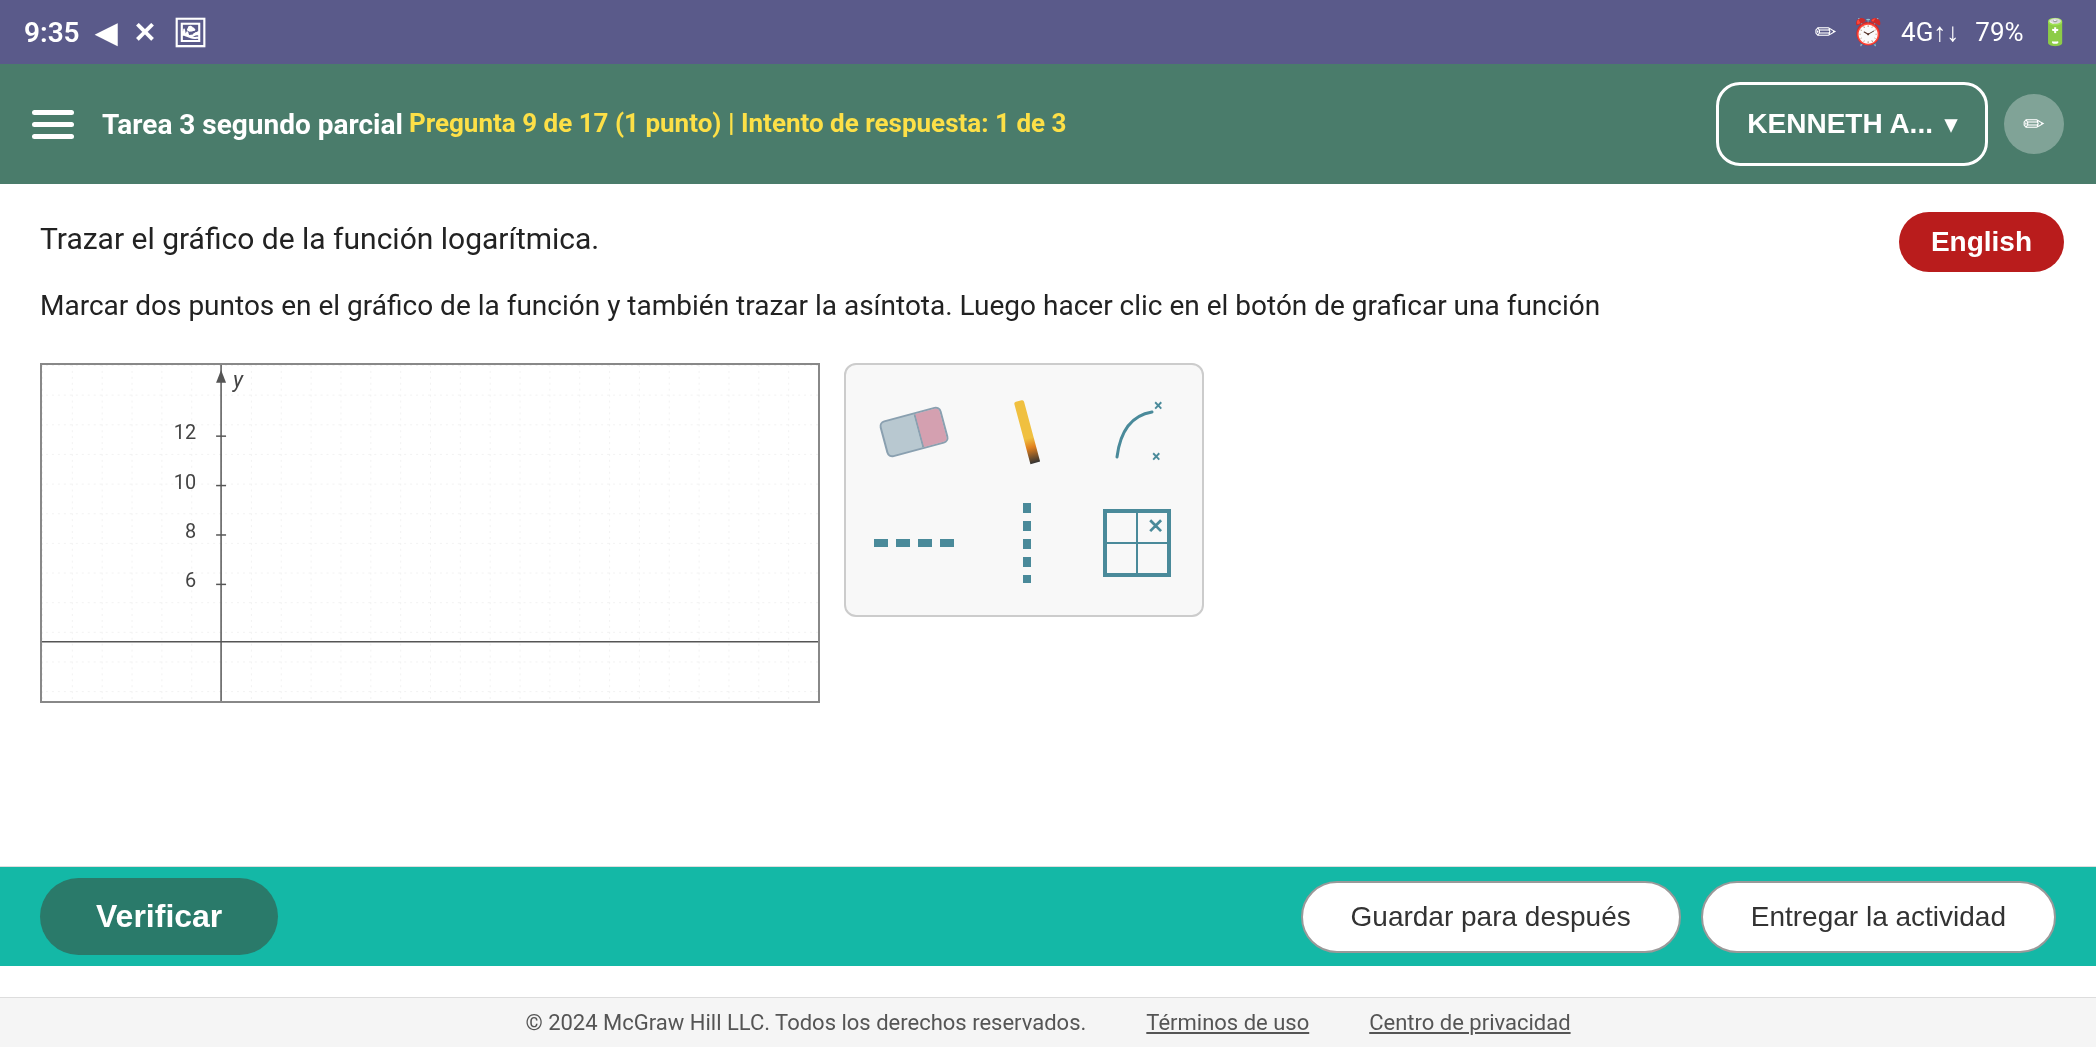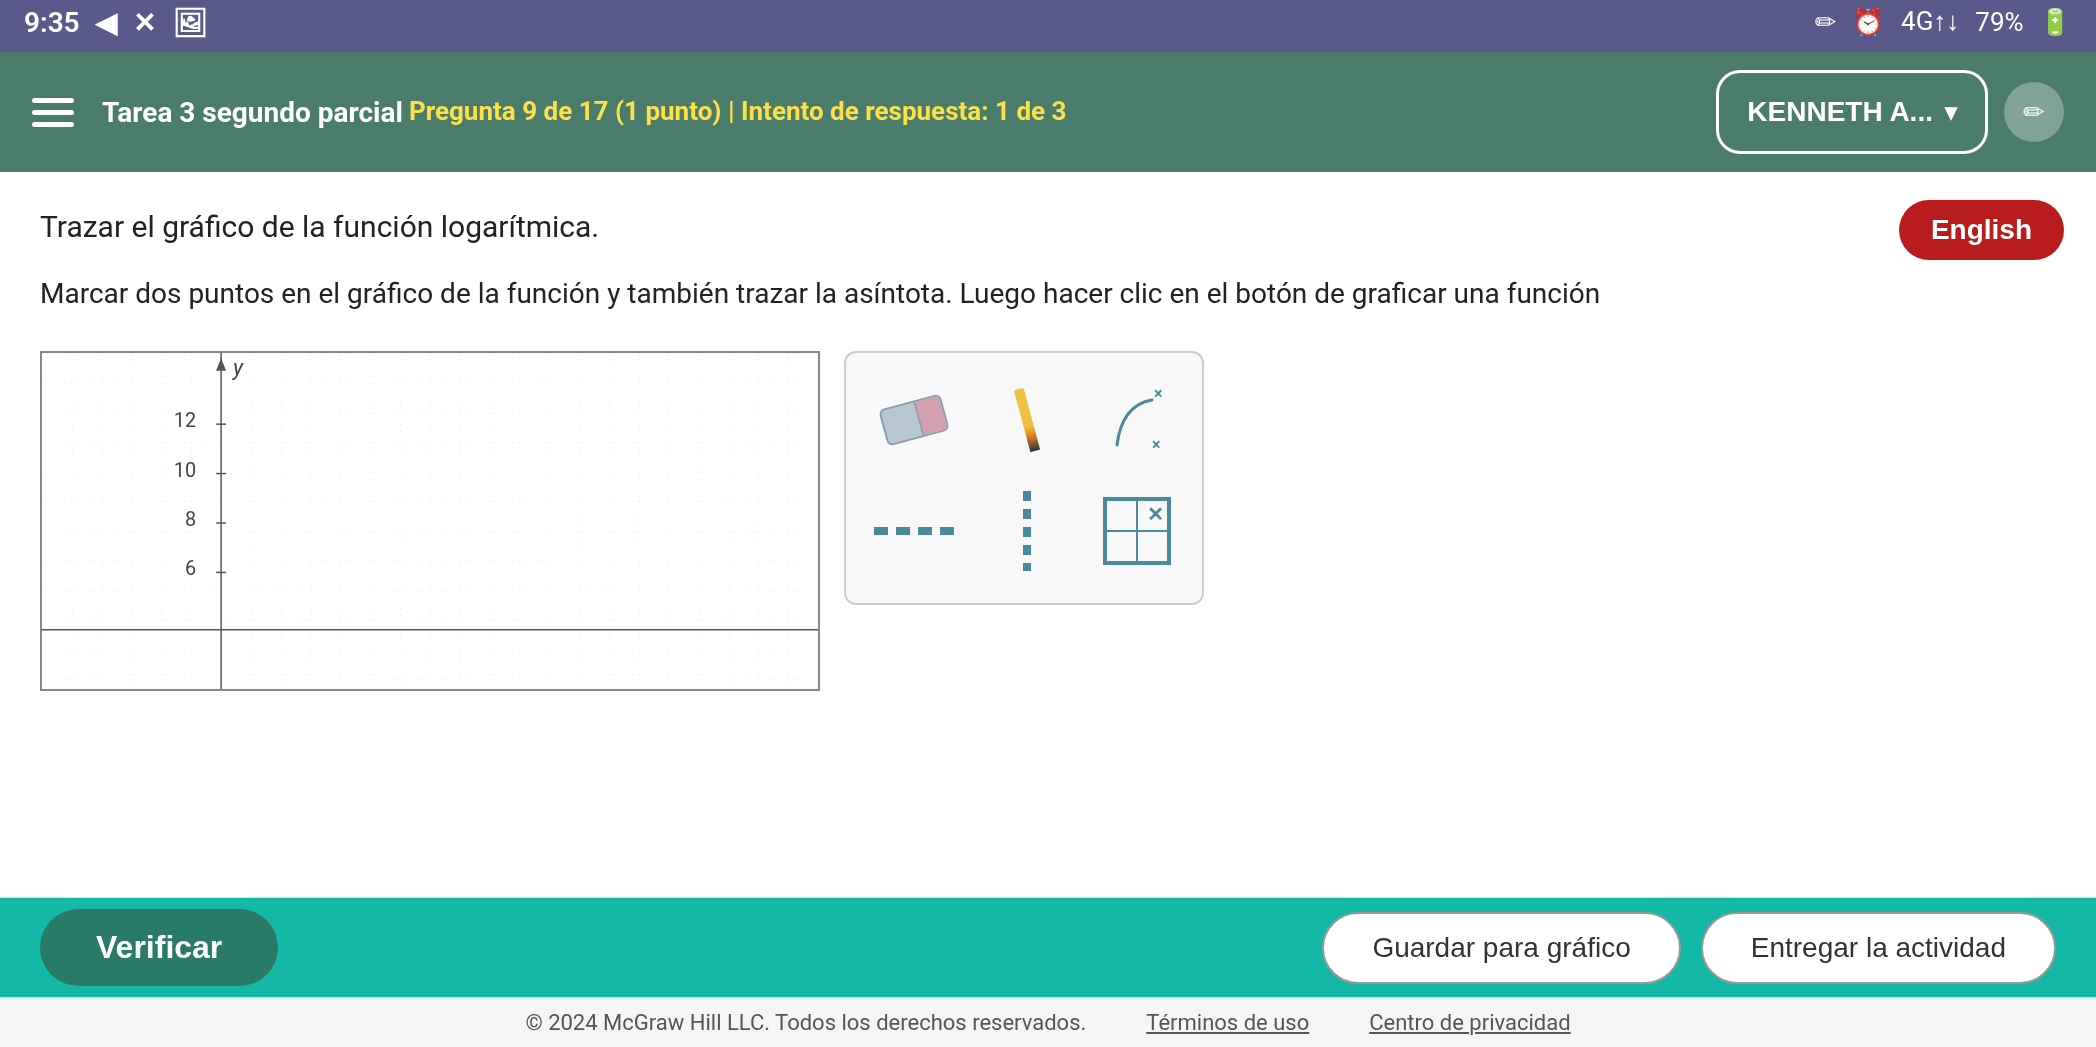--- a/index.html
+++ b/index.html
@@ -12,24 +12,24 @@
       overflow-x: hidden;
       display: flex;
       flex-direction: column;
     }
 
     
     .status-bar {
       background: #5a5a8a;
       color: #fff;
       display: flex;
-      align-items: flex-start;
+      align-items: center;
       justify-content: space-between;
       padding: 6px 24px;
-      height: 52px;
+      height: 64px;
     }
     .status-left {
       display: flex;
       align-items: center;
       gap: 16px;
       font-size: 28px;
       font-weight: 600;
     }
     .status-right {
       display: flex;
@@ -315,20 +315,21 @@
     
     .footer {
       background: #f5f5f5;
       border-top: 1px solid #ddd;
       padding: 12px 40px;
       display: flex;
       justify-content: center;
       gap: 60px;
       font-size: 22px;
       color: #555;
+      margin-top: 31px;
     }
     .footer a {
       color: #555;
       text-decoration: underline;
     }
 
     
     .graph-svg {
       position: absolute;
       top: 0; left: 0;
@@ -447,21 +448,21 @@
         </div>
       </div>
     </div>
 
   </div>
 </div>
 
 <div class="bottom-bar">
   <button class="btn-verify">Verificar</button>
   <div class="bottom-right-btns">
-    <button class="btn-save">Guardar para gráfico</button>
+    <button class="btn-save">Guardar para después</button>
     <button class="btn-submit">Entregar la actividad</button>
   </div>
 </div>
 
 <div class="footer">
   <span>© 2024 McGraw Hill LLC. Todos los derechos reservados.</span>
   <a href="#">Términos de uso</a>
   <a href="#">Centro de privacidad</a>
 </div>
 

